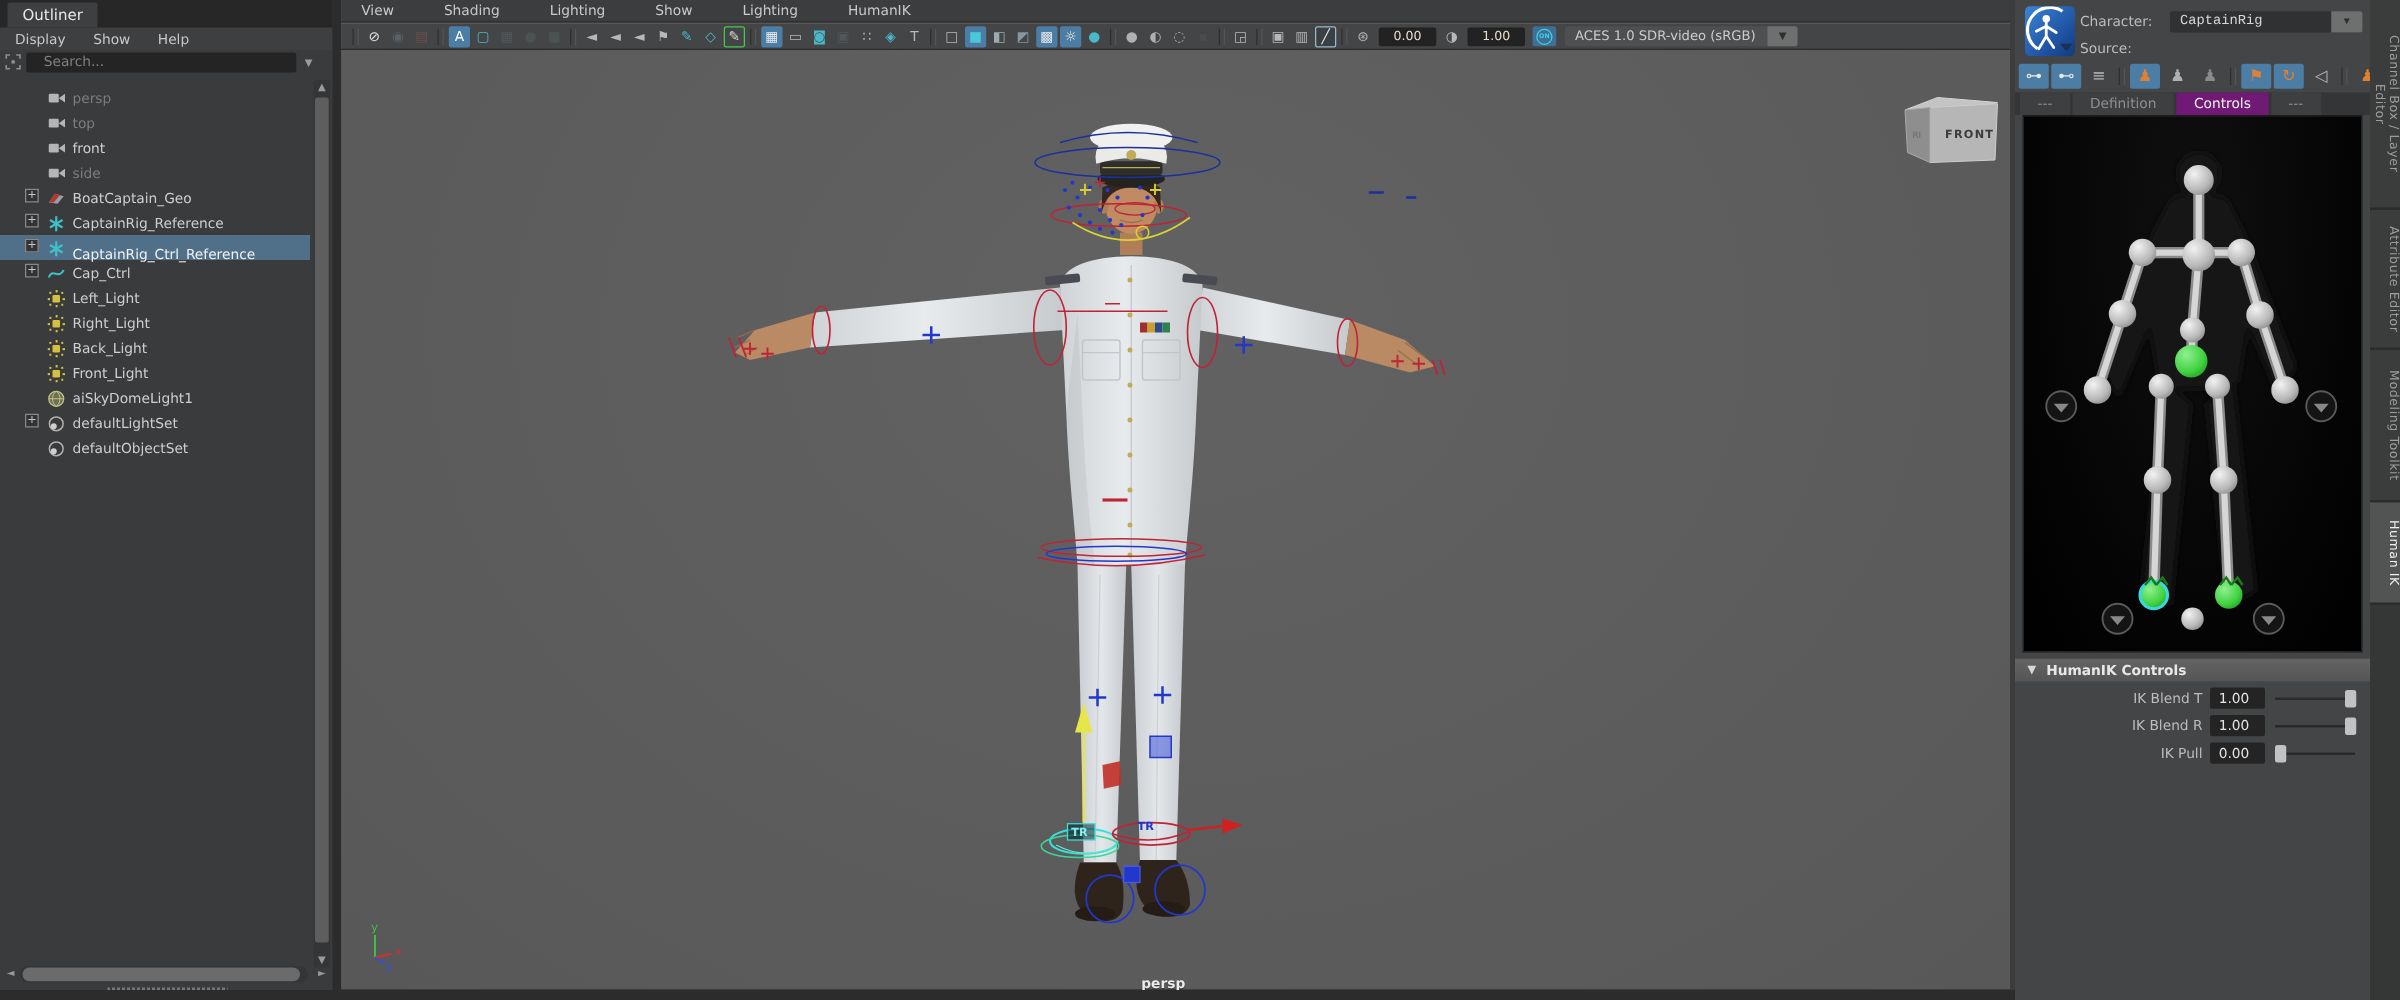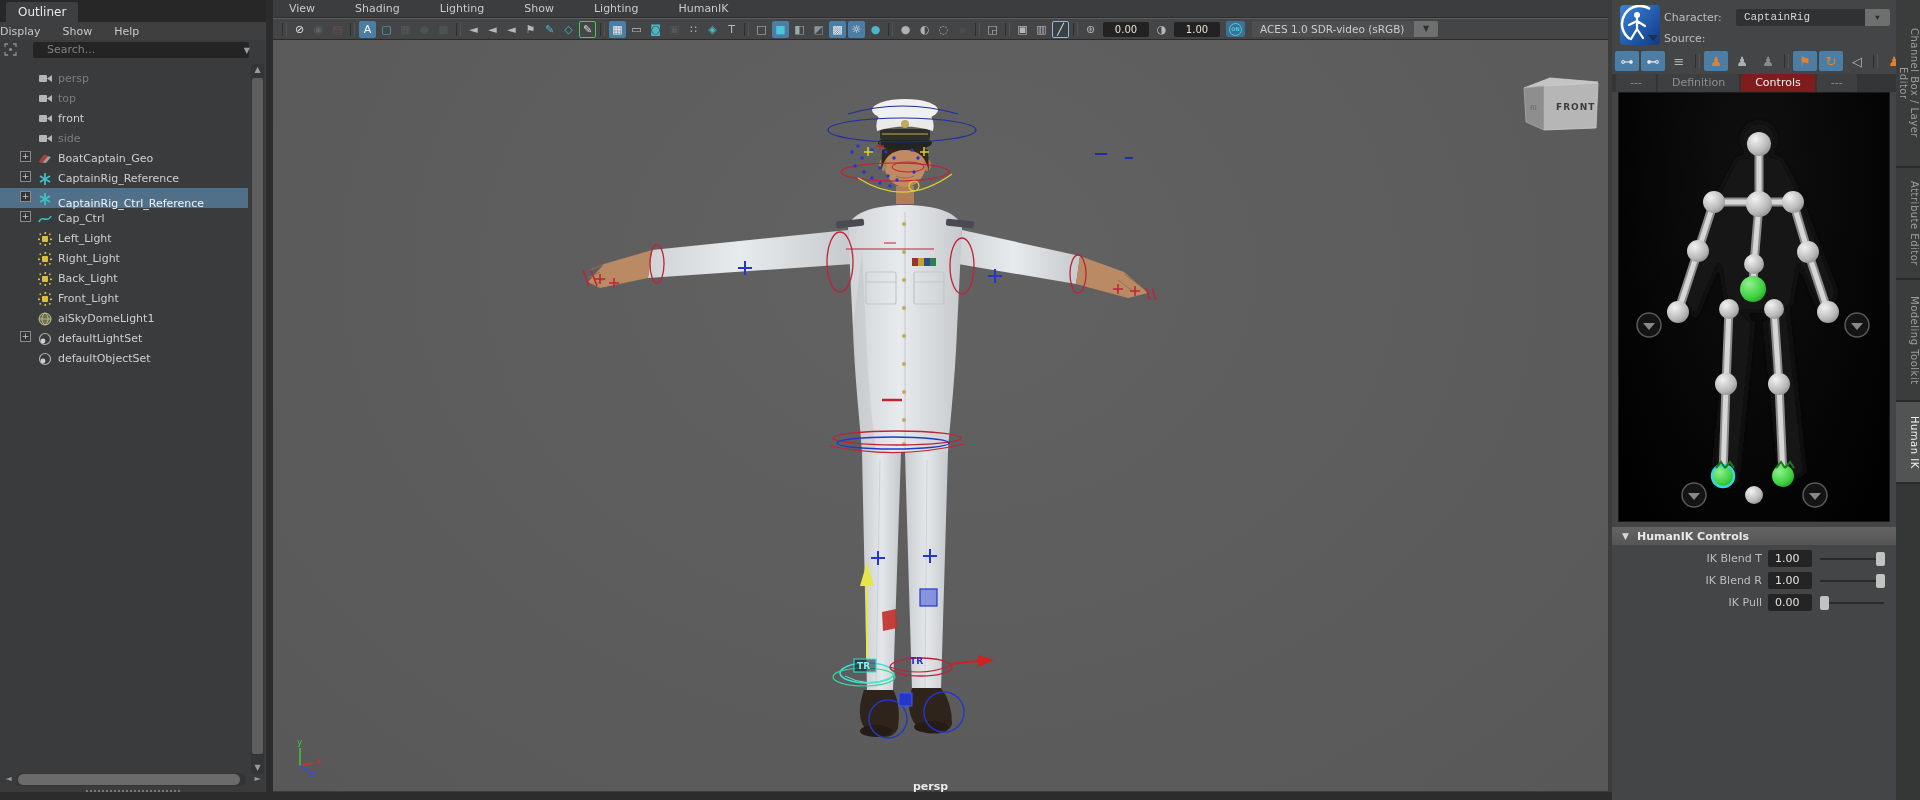--- a/index.html
+++ b/index.html
@@ -6,26 +6,26 @@
   html,body { width:1920px; height:800px; overflow:hidden; background:#2e2e2e;
     font-family:"DejaVu Sans", sans-serif; }
   #app { position:relative; width:1920px; height:800px; background:#3c3c3c; }
 
   
   #outliner { position:absolute; left:0; top:0; width:266px; height:792px; background:#393b3c; }
   .ol-tabstrip { position:absolute; left:0; top:0; width:266px; height:38px; background:#272727; }
   .ol-tab { position:absolute; left:6px; top:2px; height:20px; padding:0 12px; background:#3d3f40;
     color:#e8e8e8; font-size:12px; line-height:20px; border-radius:2px 2px 0 0; }
   .ol-menubar { position:absolute; left:0; top:22px; width:266px; height:18px; background:#3d3f40;
-    display:flex; align-items:center; padding-left:0; gap:22px; }
+    display:flex; align-items:center; padding-left:12px; gap:22px; }
   .ol-menu { color:#c8c8c8; font-size:11px; }
   .ol-searchrow { position:absolute; left:0; top:41px; width:266px; height:18px; }
   .ol-filter { position:absolute; left:3px; top:1px; width:15px; height:15px; }
   .ol-search { position:absolute; left:21px; top:1px; width:216px; height:16px; background:#242424;
-    border-radius:2px; color:#808080; font-size:11px; line-height:16px; padding-left:14px;margin-left:12px; }
+    border-radius:2px; color:#808080; font-size:11px; line-height:16px; padding-left:14px; }
   .ol-search-arrow { position:absolute; right:16px; top:5px; color:#9a9a9a; font-size:8px; }
   #ol-list { position:absolute; left:0; top:68px; width:248px; }
   .ol-row { position:relative; height:20px; display:flex; align-items:center; }
   .ol-row.sel { background:#50708a; }
   .ol-exp { position:absolute; left:20px; top:3px; width:11px; height:11px; border:1px solid #8a8a8a;
     color:#c8c8c8; font-size:9px; line-height:9px; text-align:center; background:#333; }
   .ol-ico { position:absolute; left:38px; top:3px; width:14px; height:14px; }
   .ol-lab { position:absolute; left:58px; font-size:11px; color:#cfcfcf; white-space:nowrap; }
   .ol-row.dim .ol-lab { color:#7d7d7d; }
   .ol-row.sel .ol-lab { color:#f2f2f2;margin-top:10px; }
@@ -80,21 +80,21 @@
   .hik-dd .dd-btn { position:absolute; right:0; top:0; width:25px; height:17px; background:#6e7070;
     border-radius:0 2px 2px 0; color:#2e2e2e; font-size:8px; text-align:center; line-height:17px; }
   #hik-toolbar { position:absolute; left:2px; top:50px; width:280px; height:22px; display:flex; align-items:center; }
   .hk-ic { width:24px; height:20px; margin:0 1px; border-radius:2px; display:flex; align-items:center;
     justify-content:center; font-size:13px; flex:none; }
   .hk-ic.on { background:#4c7da5; }
   .hk-sep { width:5px; height:14px; margin:0 3px; border-left:1px solid #2f2f2f; border-right:1px solid #555; flex:none; }
   #hik-tabs { position:absolute; left:0px; top:74px; width:284px; height:18px; background:#333536; display:flex; padding-left:4px; }
   .hik-tab { height:18px; padding:0 14px; font-size:11px; line-height:18px; color:#8f8f8f;
     background:#3d3f40; margin-right:2px; border-radius:2px 2px 0 0; }
-  .hik-tab.active { background:#7f1d1d; color:#f0f0f0;text-align:center; }
+  .hik-tab.active { background:#701a75; color:#f0f0f0;text-align:center; }
   #hik-picker { position:absolute; left:6px; top:92px; width:272px; height:430px; border:1px solid #1c1c1c;
     background:radial-gradient(ellipse at 50% 20%, #101010 0%, #040404 70%, #000 100%); }
   .hik-ctl-header { position:absolute; left:0; top:527px; width:284px; height:18px;
     background:linear-gradient(#646464,#555); display:flex; align-items:center; padding-left:10px; gap:8px; }
   .hik-ctl-header .tri { color:#d8d8d8; font-size:9px; }
   .hik-ctl-header .txt { color:#e8e8e8; font-size:11px; font-weight:bold; }
   .slider-row { position:absolute; left:0; width:284px; height:18px; }
   .sl-lab { position:absolute; left:0; top:2px; width:150px; text-align:right; font-size:11px; color:#bdbdbd; }
   .sl-val { position:absolute; left:156px; top:0px; width:44px; height:17px; background:#242424; border-radius:2px;
     color:#e4e4e4; font-size:11px; line-height:17px; padding-left:7px; }

